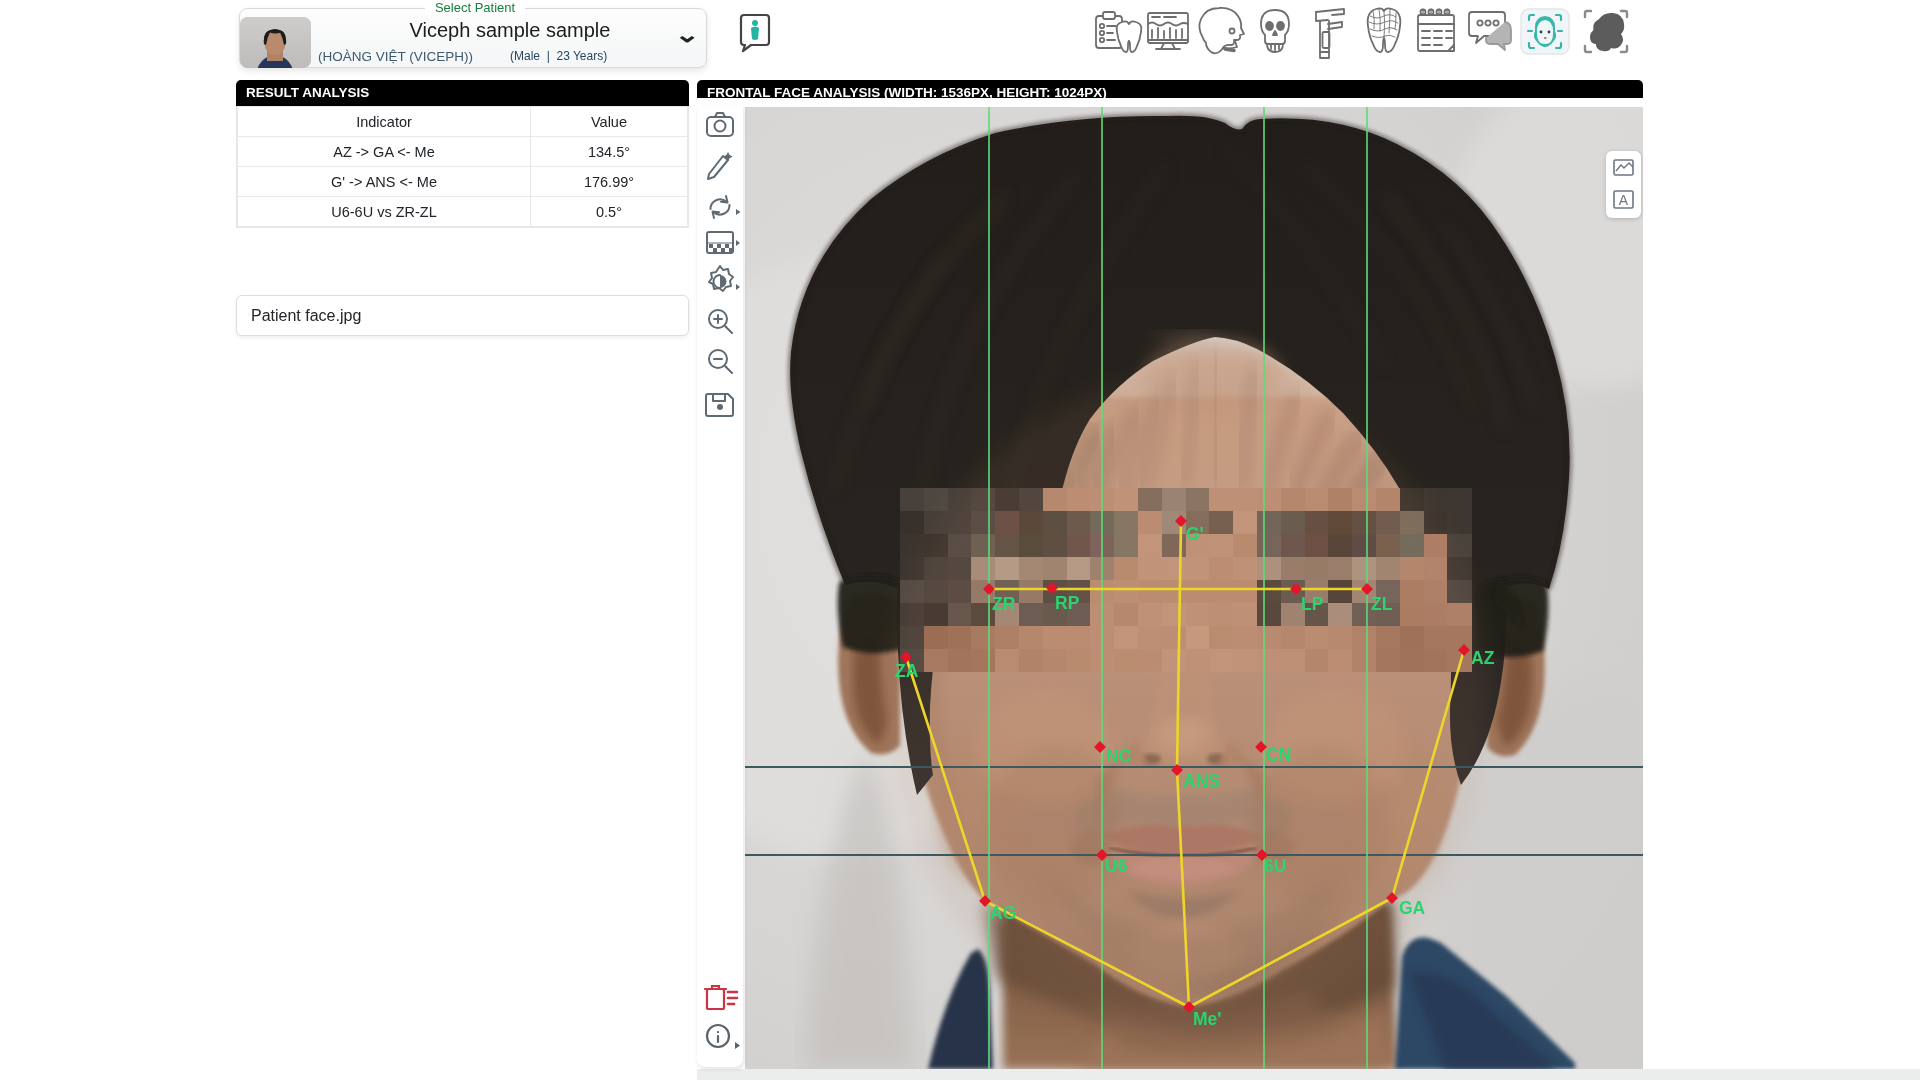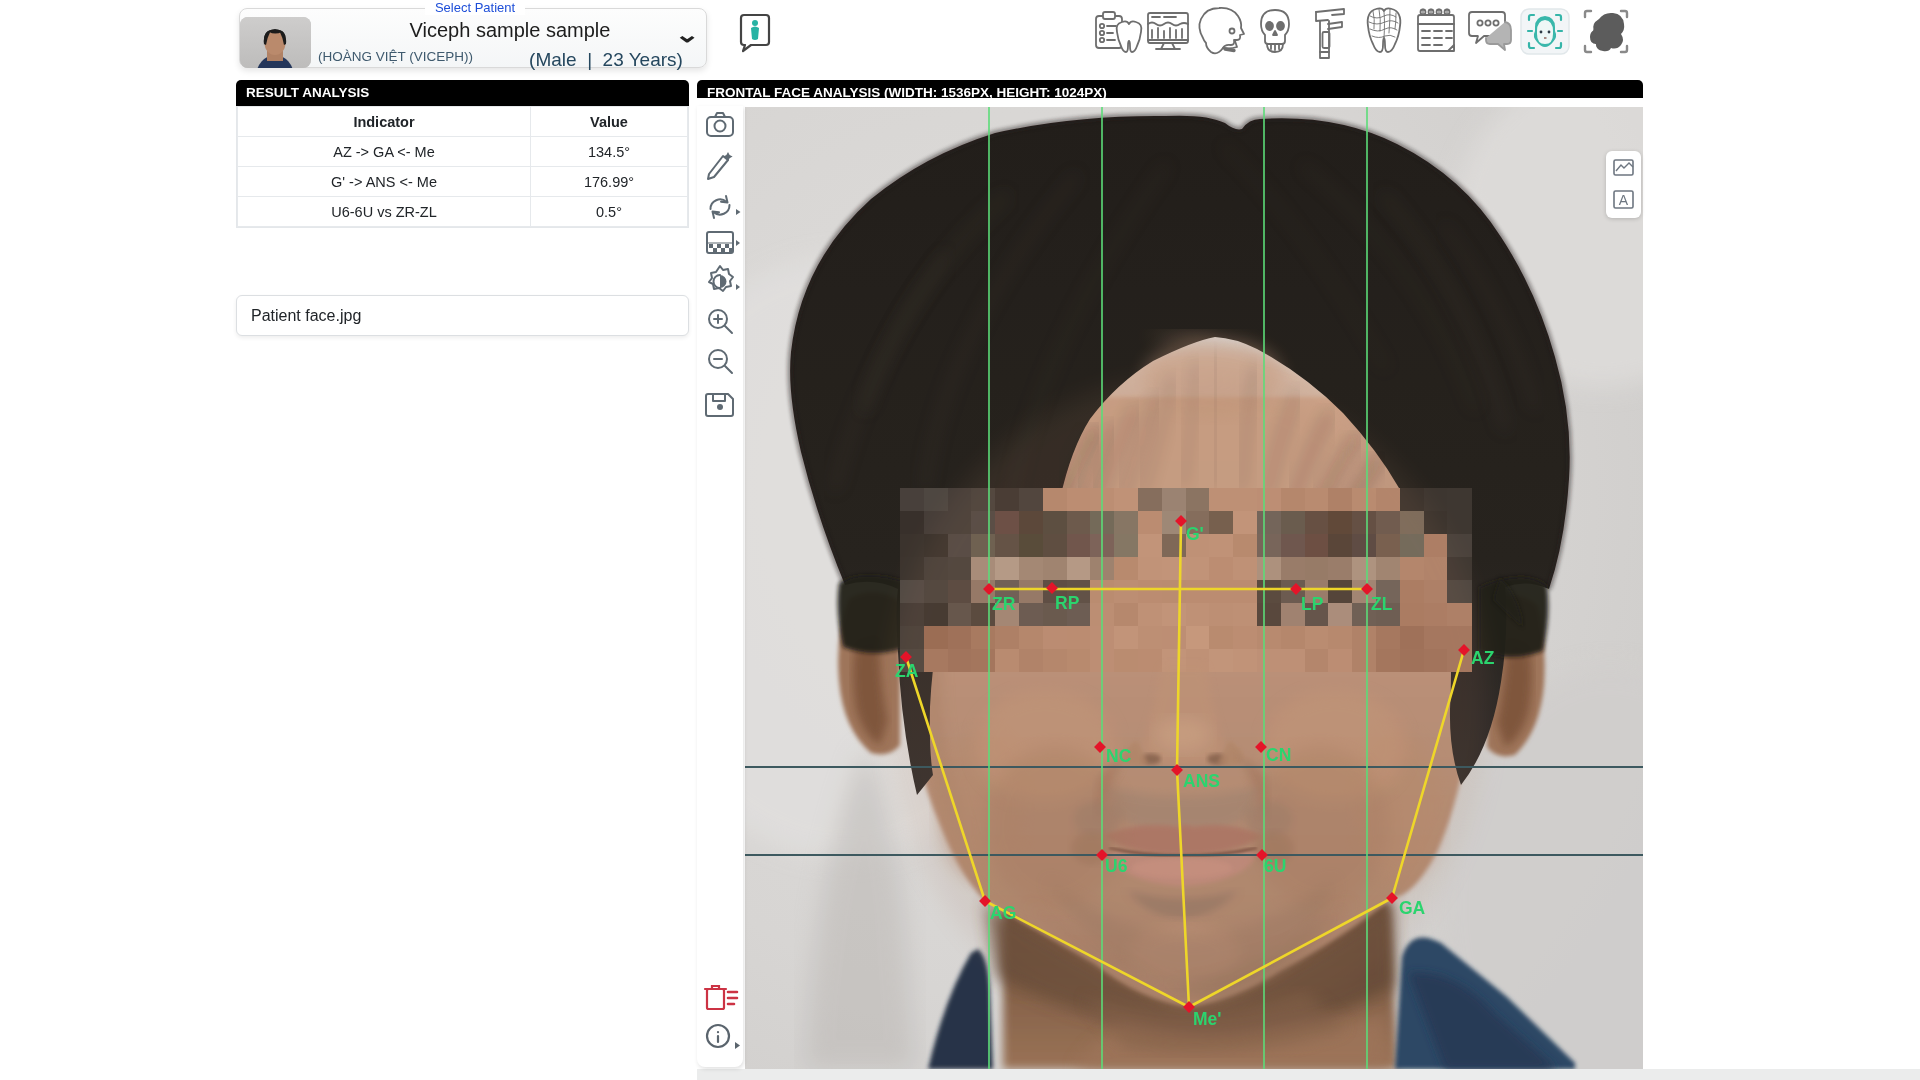--- a/index.html
+++ b/index.html
@@ -1,30 +1,30 @@
 <!DOCTYPE html>
 <html><head>
 <meta charset="utf-8">
 <style>
 html,body{margin:0;padding:0;width:1920px;height:1080px;background:#fff;overflow:hidden;
 font-family:"Liberation Sans",sans-serif;}
 *{box-sizing:border-box;}
 .abs{position:absolute;}
 #selbox{position:absolute;left:239px;top:8px;width:468px;height:60px;border:1px solid #d9d9d9;border-radius:8px;background:linear-gradient(#fdfdfd,#f4f6f7);box-shadow:0 3px 6px rgba(0,0,0,0.10);}
-#legend{position:absolute;left:425px;top:0px;width:100px;text-align:center;font-size:13px;color:#1d4ed8;background:#fff;z-index:3;}
+#legend{position:absolute;left:425px;top:0px;width:100px;text-align:center;font-size:13px;color:#15803d;background:#fff;z-index:3;}
 #thumb{position:absolute;left:240px;top:17px;width:71px;height:51px;border-radius:8px;overflow:hidden;z-index:2;}
 #pname{position:absolute;left:330px;top:19px;width:360px;text-align:center;font-size:20px;color:#1d1d1d;}
 #psub1{position:absolute;left:318px;top:49px;font-size:13.5px;color:#3f5a6e;}
-#psub2{position:absolute;left:510px;top:49px;width:192px;text-align:center;font-size:19px;color:#25475e;}
+#psub2{position:absolute;left:510px;top:49px;width:192px;text-align:left;font-size:12px;color:#25475e;}
 #chev{position:absolute;left:678px;top:22px;font-size:22px;color:#222;font-weight:bold;transform:scaleX(1.4);}
 .panelhdr{position:absolute;background:#000000;color:#fff;font-weight:bold;font-size:13.5px;line-height:26px;padding-left:10px;border-radius:5px 5px 0 0;}
 #restbl{position:absolute;left:236px;top:106px;width:453px;background:#fff;border:1px solid #e4e7ea;border-top:none;font-size:14.5px;color:#212529;}
 #restbl table{border-collapse:collapse;width:100%;}
 #restbl td,#restbl th{border:1px solid #e6e9ec;text-align:center;height:30px;padding:0;font-weight:normal;}
-#restbl th{font-weight:bold;}
+#restbl th{font-weight:normal;}
 #restbl td.c1{width:293px;}
 #ffjpg{position:absolute;left:236px;top:295px;width:453px;height:41px;border:1px solid #dcdfe2;border-radius:6px;background:#fff;font-size:16px;color:#212529;line-height:39px;padding-left:14px;box-shadow:0 2px 4px rgba(0,0,0,0.07);}
 #mainpanel{position:absolute;left:697px;top:80px;width:946px;height:1000px;background:#fff;}
 #toolstrip{position:absolute;left:697px;top:106px;width:46px;height:961px;background:#fff;border-radius:0 0 8px 8px;box-shadow:1px 2px 4px rgba(0,0,0,0.12);z-index:5;}
 #photo{position:absolute;left:745px;top:107px;width:898px;height:962px;}
 #btmstrip{position:absolute;left:697px;top:1069px;width:1223px;height:11px;background:#ebecec;}
 #minibtns{position:absolute;left:1606px;top:151px;width:35px;height:67px;background:#fff;border-radius:6px;box-shadow:0 1px 4px rgba(0,0,0,0.18);z-index:6;}
 </style>
 </head>
 <body>

